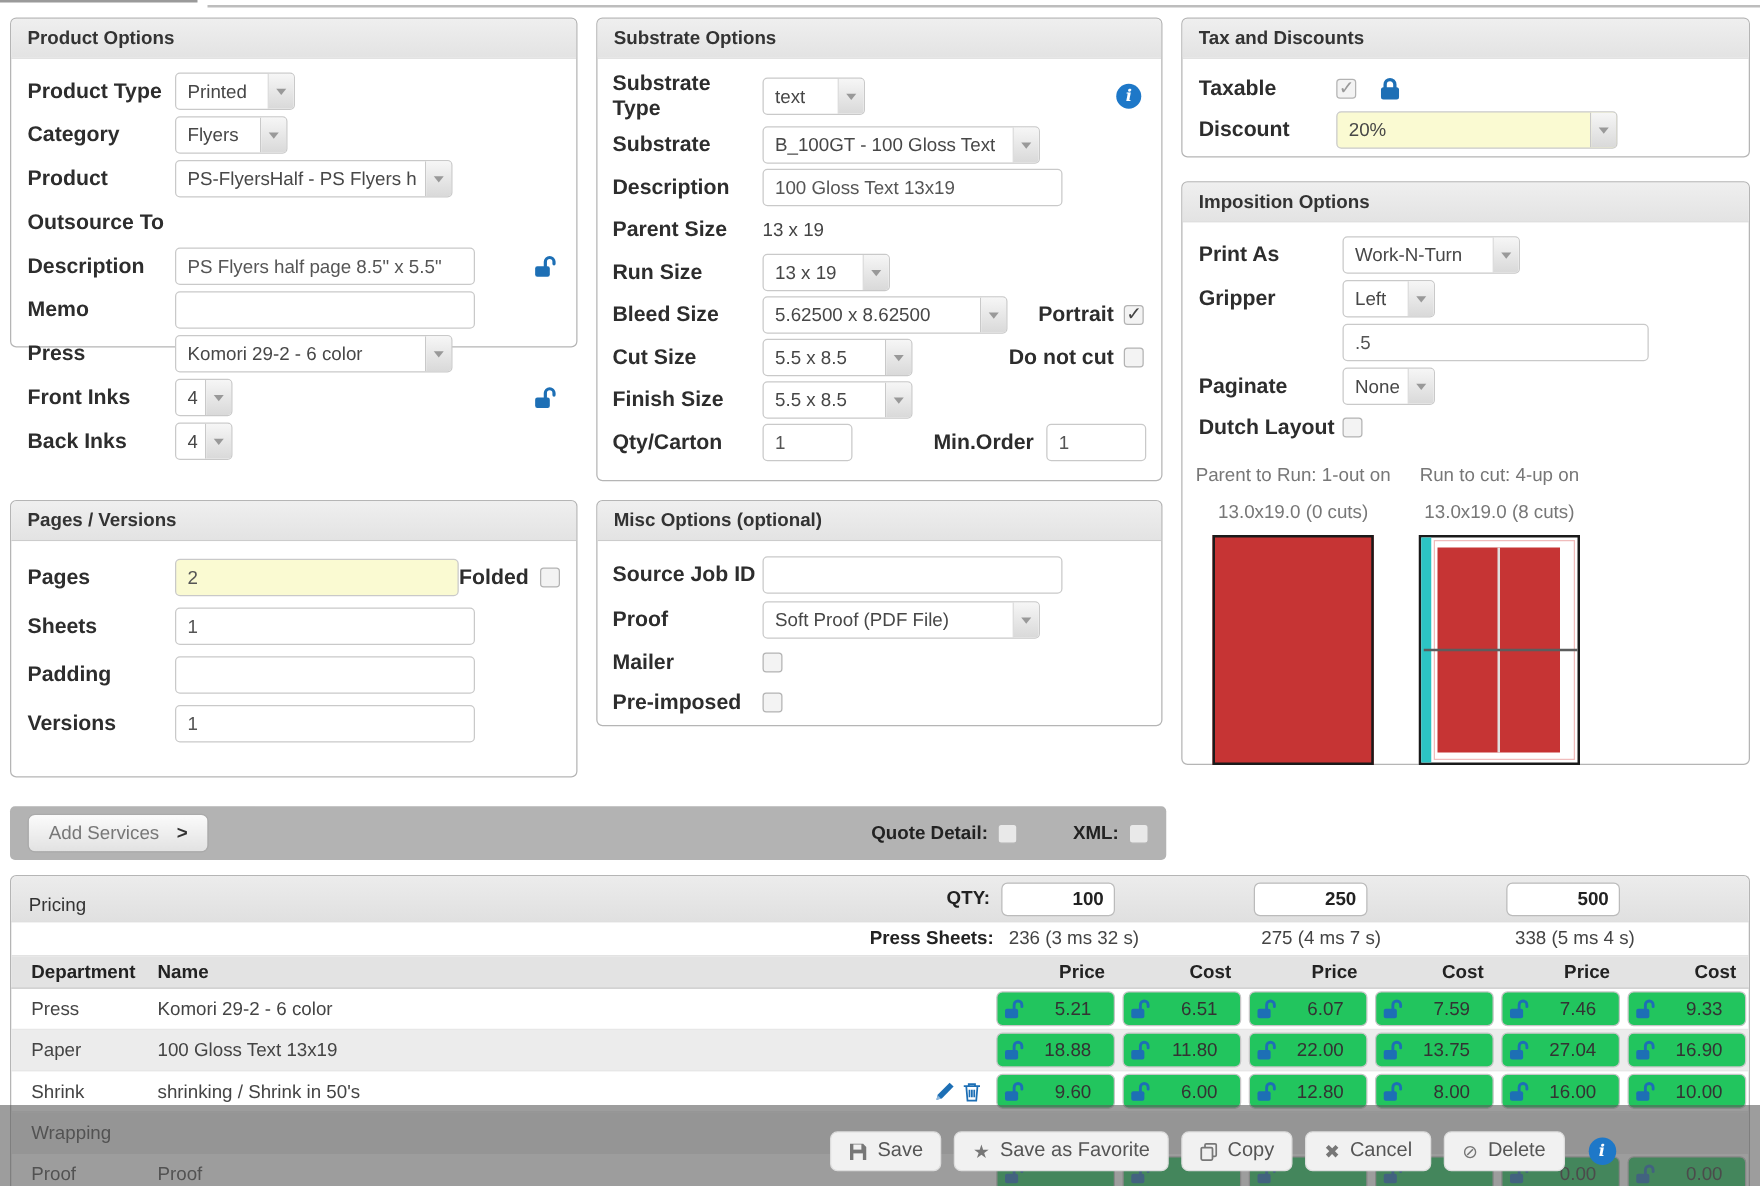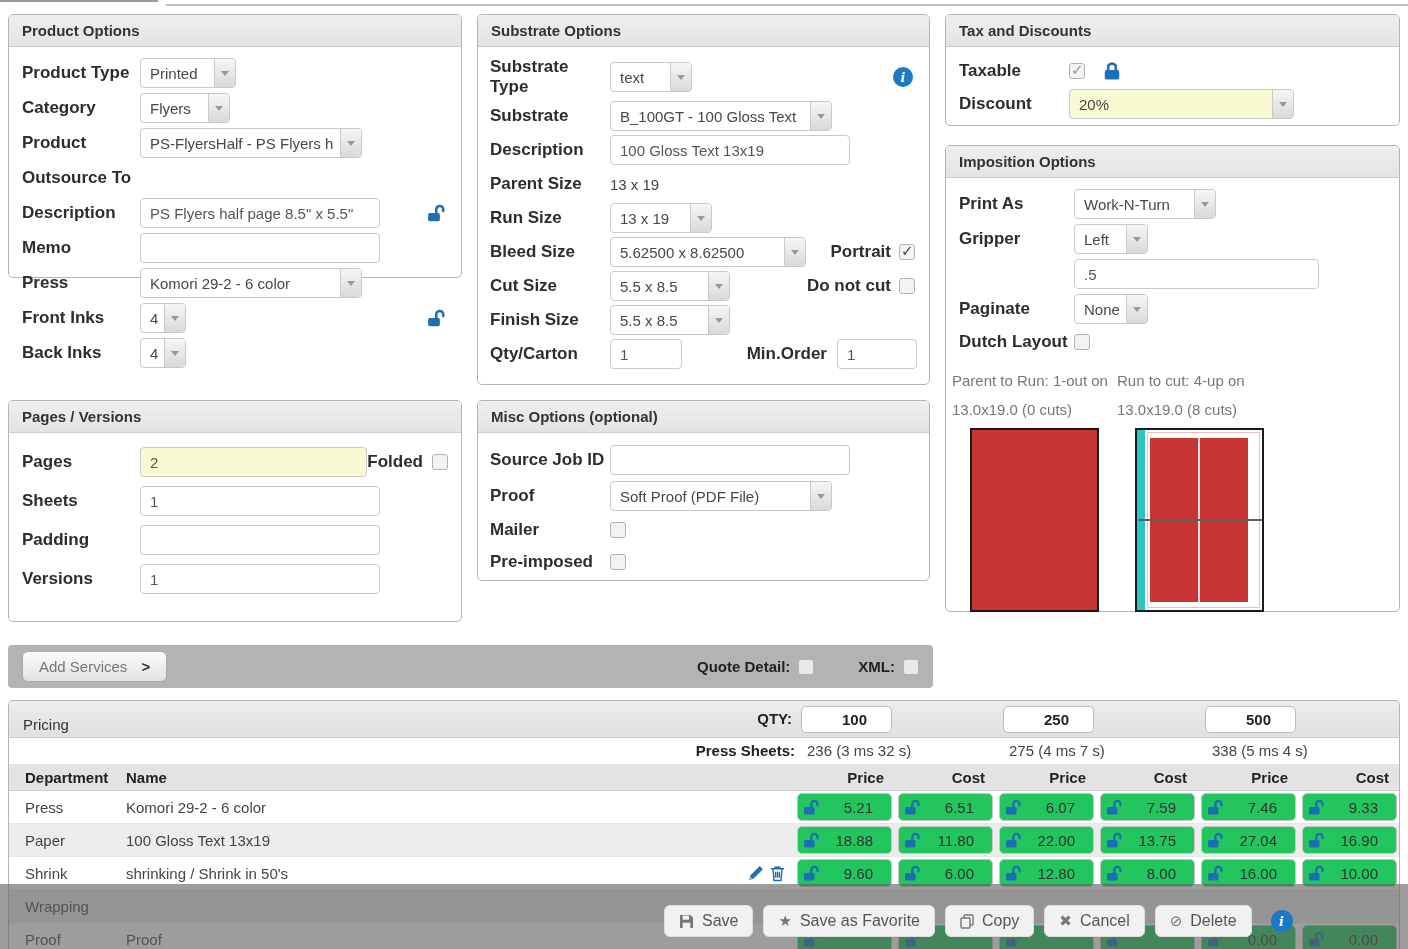--- a/index.html
+++ b/index.html
@@ -39,21 +39,21 @@
   .cb.checked.dim::after{color:#999}
 
   .icon-sp{display:inline-flex;align-items:center;justify-content:center}
   .ml-auto{margin-left:auto}
   .info-icon{width:20px;height:20px;border-radius:50%;background:#1e78c8;color:#fff;
     display:inline-flex;align-items:center;justify-content:center;font-weight:bold;font-style:italic;
     font-family:"DejaVu Serif",serif;font-size:13px;flex:0 0 auto}
 
   
   .prev-wrap{display:flex;margin:12px 6px 0}
-  .prev-col{width:165px;}
+  .prev-col{width:165px;text-align:center}
   .prev-cap{font-size:15px;color:#777;line-height:1.9}
   .prev-box{width:129px;height:184px;margin:4px auto 0;border:2px solid #1a1a1a;position:relative;background:#fff}
   .prev-box.solid{background:#c63434}
   .teal-strip{position:absolute;left:0;top:0;bottom:0;width:8px;background:#2cc4c4}
   .pink-frame{position:absolute;top:2px;left:10px;right:2px;bottom:2px;border:1px solid #f0bcbc}
   .red4{position:absolute;left:13px;right:14px;top:8px;bottom:8px;background:#c63434}
   .red4 .vline{position:absolute;left:calc(50% - 1px);top:0;bottom:0;width:2px;background:#e0dede}
   .hline{position:absolute;left:2px;right:0;top:calc(50% - 1px);height:2px;background:#5d5d5d}
 
   
@@ -65,21 +65,21 @@
   .svc-lbl{font-weight:bold;font-size:15px;color:#222;margin-right:8px}
 
   
   .pricing{position:absolute;left:8px;top:700px;width:1392px;height:249px;border:1px solid #b5b5b5;
     border-bottom:none;border-radius:5px 5px 0 0;background:#fff}
   .pricing-h{position:relative;height:37px;background:linear-gradient(#ececec,#e0e0e0);
     border-bottom:1px solid #ccc;border-radius:4px 4px 0 0}
   .pricing-title{position:absolute;left:14px;top:15px;font-weight:normal;font-size:15px;color:#333}
   .qty-lbl{position:absolute;left:688px;top:9px;width:95px;text-align:right;font-weight:bold;font-size:15px;color:#222}
   .qty-inp{position:absolute;top:5px;width:91px;height:27px;border:1px solid #bbb;border-radius:5px;
-    text-align:right;font-weight:bold;font-size:15px;color:#222;padding:0 24px;font-family:inherit}
+    text-align:right;font-weight:bold;font-size:15px;color:#222;padding:0 8px;font-family:inherit}
   .ps-row{position:relative;height:27px;border-bottom:1px solid #e3e3e3}
   .ps-lbl{position:absolute;left:558px;top:4px;width:228px;text-align:right;font-weight:bold;font-size:15px;color:#222}
   .ps-val{position:absolute;top:4px;font-size:15px;color:#444}
   .thead{display:flex;align-items:center;height:26px;background:#e3e3e3;border-bottom:1px solid #cbcbcb;
     font-weight:bold;font-size:15px;color:#222;padding-left:16px}
   .th-dept{width:101px}.th-name{flex:1}
   .hcells{display:flex;margin-right:2px}
   .hcell{width:95px;margin-left:6px;text-align:right;padding-right:8px}
   .prow{display:flex;align-items:center;height:33px;padding-left:16px;border-bottom:1px solid #e7e7e7;font-size:15px}
   .prow.alt{background:#ececec}

